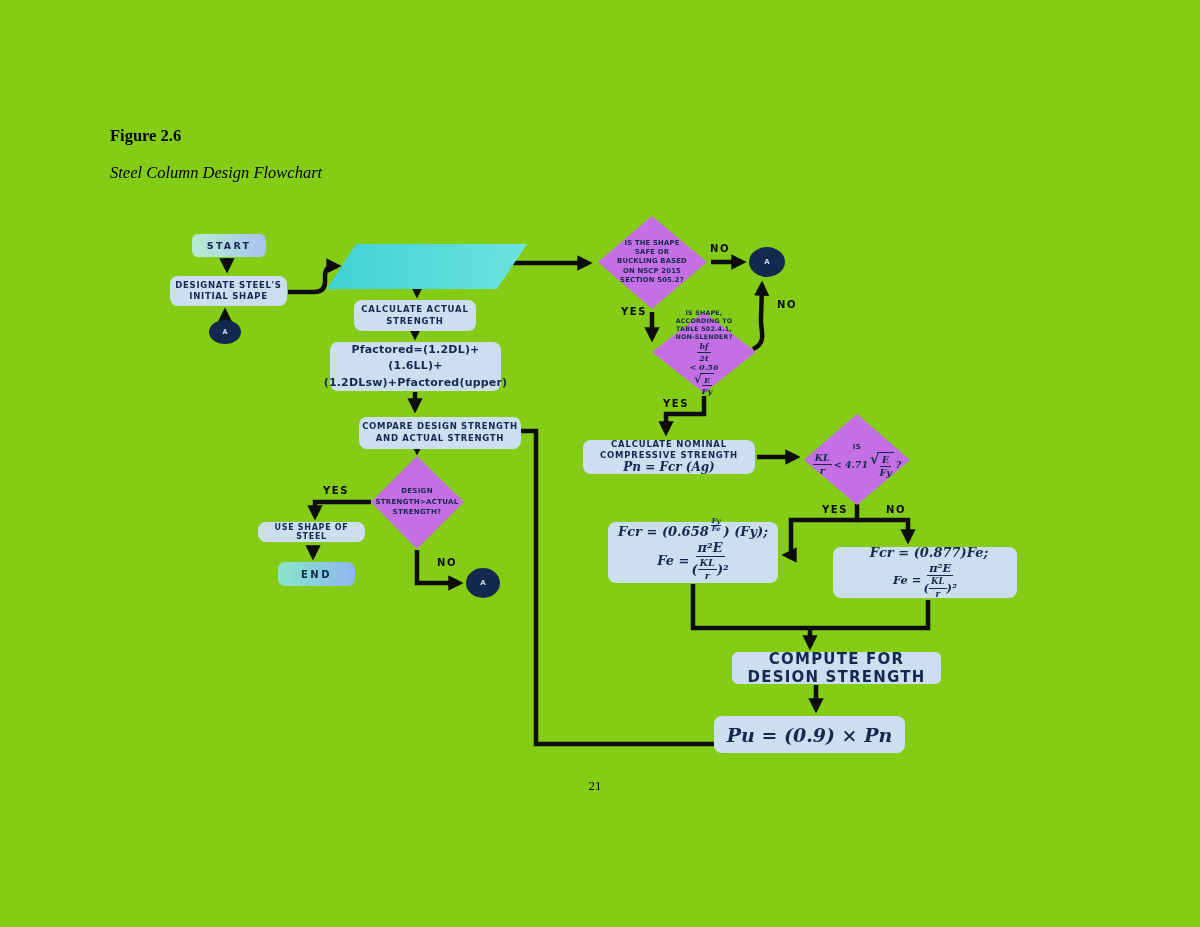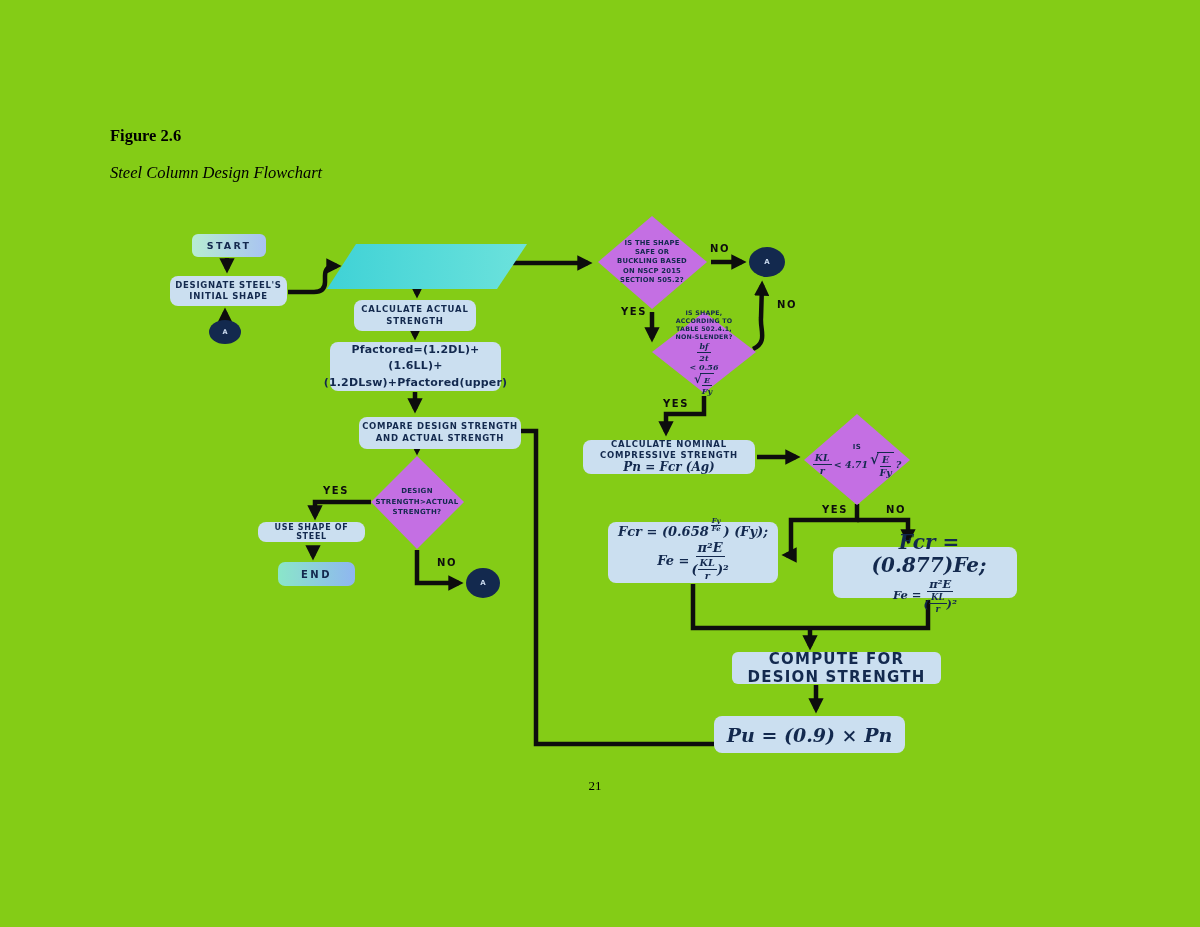--- a/index.html
+++ b/index.html
@@ -223,21 +223,21 @@
               <span class="fnum">KL</span>
               <span class="fden">r</span>
             </span>
             <span>)²</span>
           </span>
         </span>
     </span>
   </div>
 
   <div class="node blue math" style="left:833px;top:547px;width:184px;height:51px;line-height:1.15;">
-    <span style="font-size:20px;margin-left:8px;">Fcr = (0.877)Fe;</span>
+    <span style="font-size:13px;margin-left:8px;">Fcr = (0.877)Fe;</span>
     <span class="m-line" style="font-size:11.5px;margin-top:1px;">
       <span>Fe =</span>
       <span class="frac">
           <span class="fnum">π²E</span>
           <span class="fden">
             <span>(</span>
             <span class="frac" style="font-size:0.75em;">
               <span class="fnum">KL</span>
               <span class="fden">r</span>
             </span>

